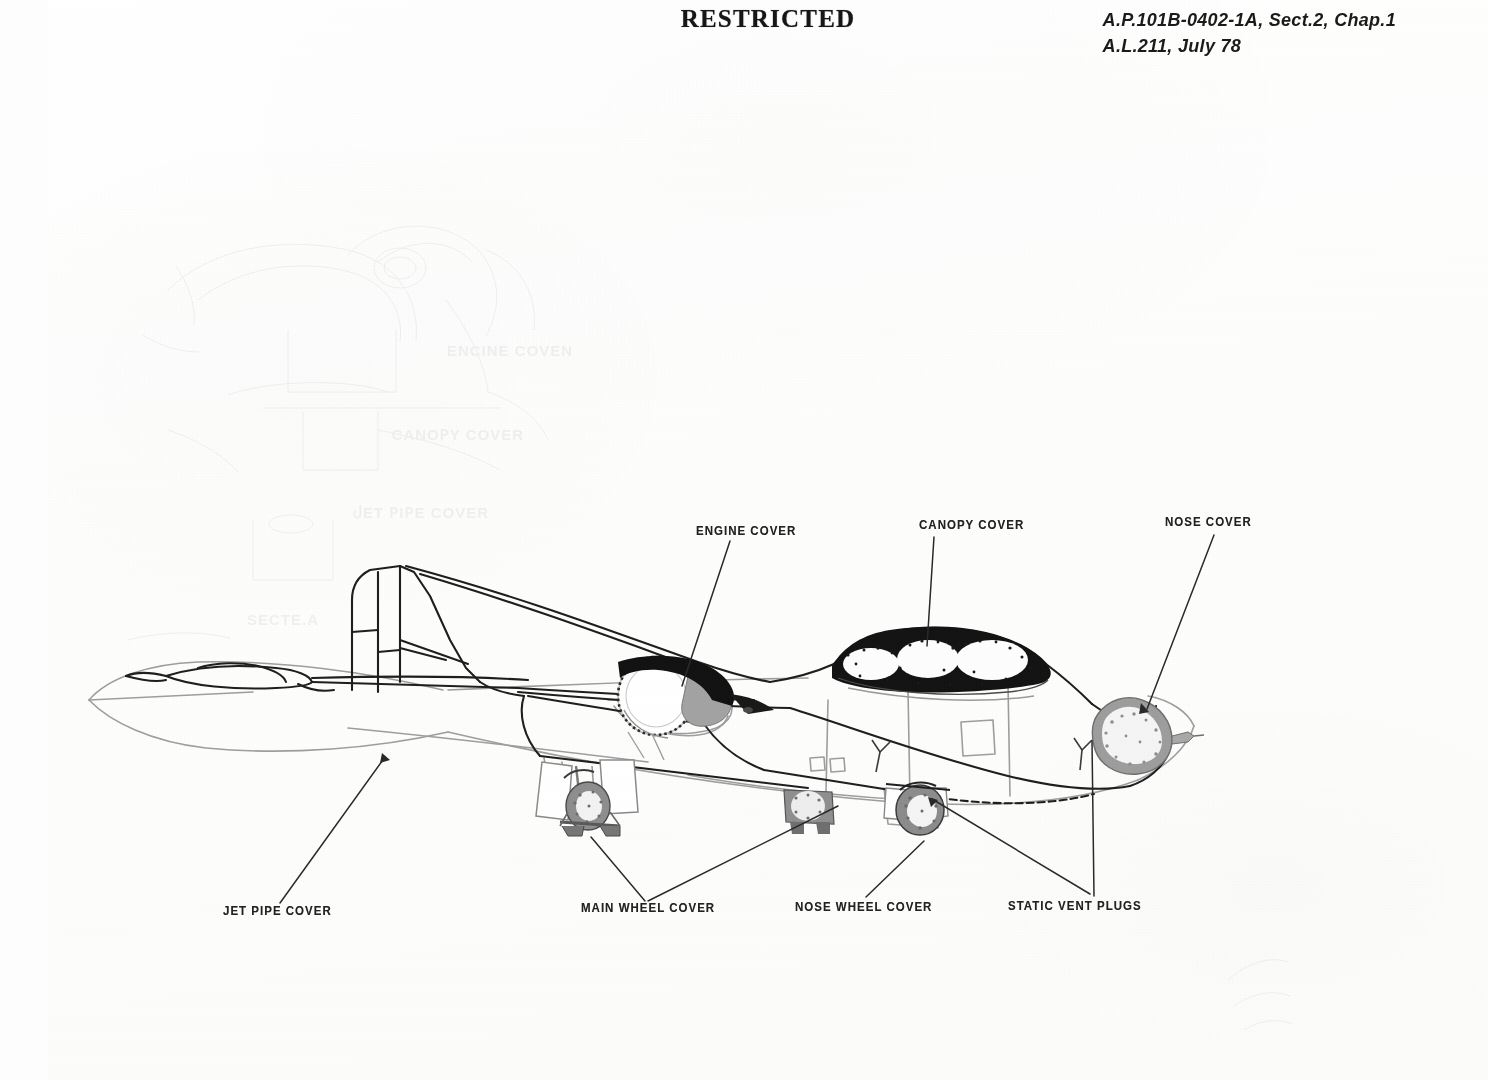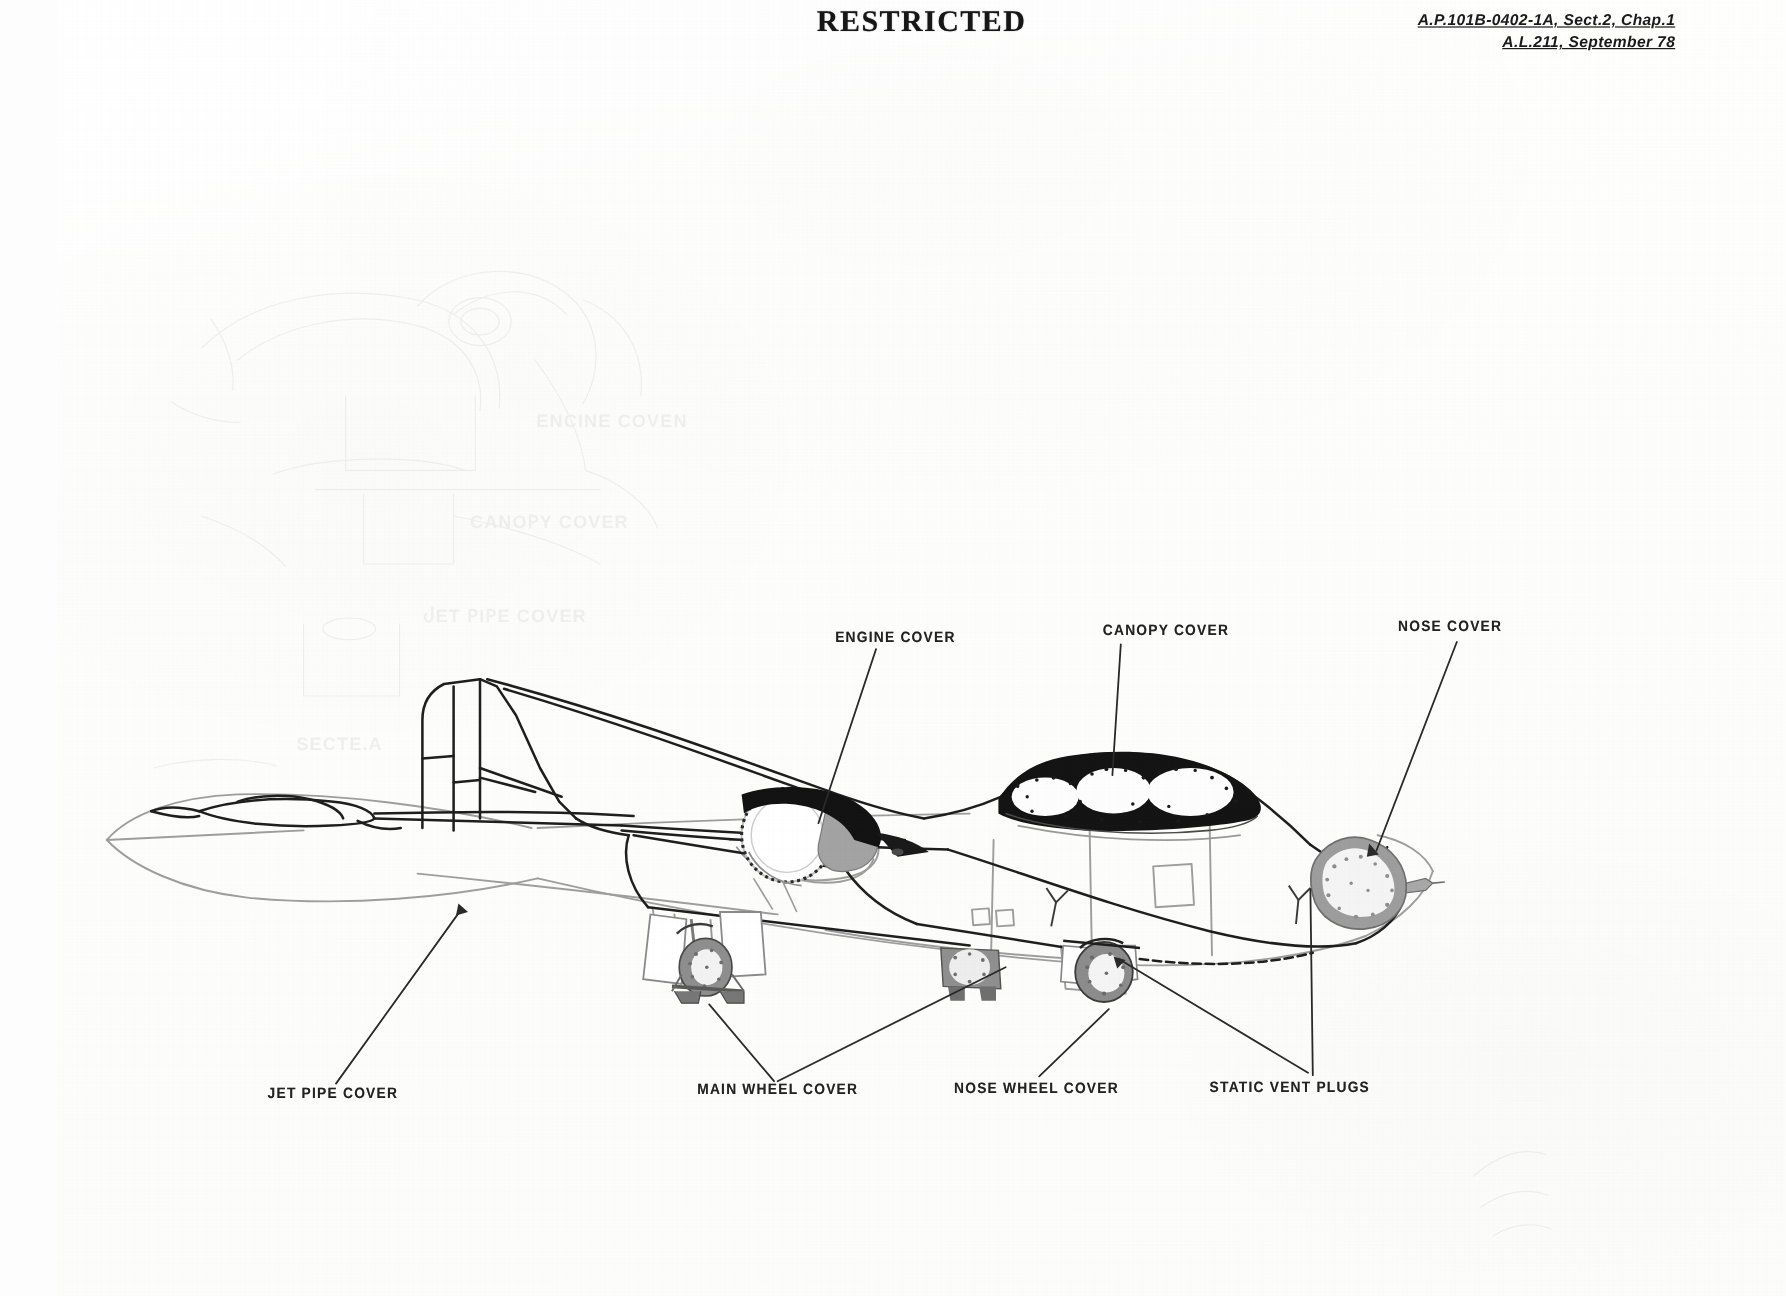--- a/index.html
+++ b/index.html
@@ -27,24 +27,24 @@
   }
 
   
   #hdr-classification{
     position:absolute;left:0;right:0;top:5px;text-align:center;
     font-family:"Liberation Serif", serif;
     font-weight:bold;font-size:25px;letter-spacing:1.2px;color:#171717;
     text-shadow:0 0 1px rgba(0,0,0,.45);
   }
   #hdr-ref{
-    position:absolute;right:92px;top:8px;text-align:right;
+    position:absolute;right:92px;top:8px;text-align:left;
     font-family:"Liberation Sans", sans-serif;
-    font-style:italic;font-weight:bold;font-size:13px;color:#1b1b1b;
-    line-height:1.42;letter-spacing:.3px;text-decoration:underline;
+    font-style:italic;font-weight:bold;font-size:18px;color:#1b1b1b;
+    line-height:1.42;letter-spacing:.3px;
   }
 
   
   .callout{
     position:absolute;
     font-family:"Liberation Sans", sans-serif;
     font-weight:bold;font-size:12.5px;letter-spacing:1.1px;
     color:#232323;white-space:nowrap;
     text-shadow:0 0 .5px rgba(0,0,0,.35);
   }
@@ -349,21 +349,21 @@
       <path d="M1093 703 L1101 712 L1091 714 Z" fill="#2a2a2a" stroke="none"></path>
       <path d="M334 753 L342 760 L332 763 Z" fill="#2a2a2a" stroke="none"></path>
       <path d="M880 797 L890 800 L883 807 Z" fill="#2a2a2a" stroke="none"></path>
     </g>
   </svg>
 
   <div id="hdr-classification">RESTRICTED</div>
 
   <div id="hdr-ref">
     <div>A.P.101B-0402-1A, Sect.2, Chap.1</div>
-    <div>A.L.211, September 78</div>
+    <div>A.L.211, July 78</div>
   </div>
 
   <div class="callout cond" style="left:648px;top:524px">ENGINE COVER</div>
 
   <div class="callout cond" style="left:871px;top:518px">CANOPY COVER</div>
 
   <div class="callout cond" style="left:1117px;top:515px">NOSE COVER</div>
 
   <div class="callout cond" style="left:175px;top:904px">JET PIPE COVER</div>
 

